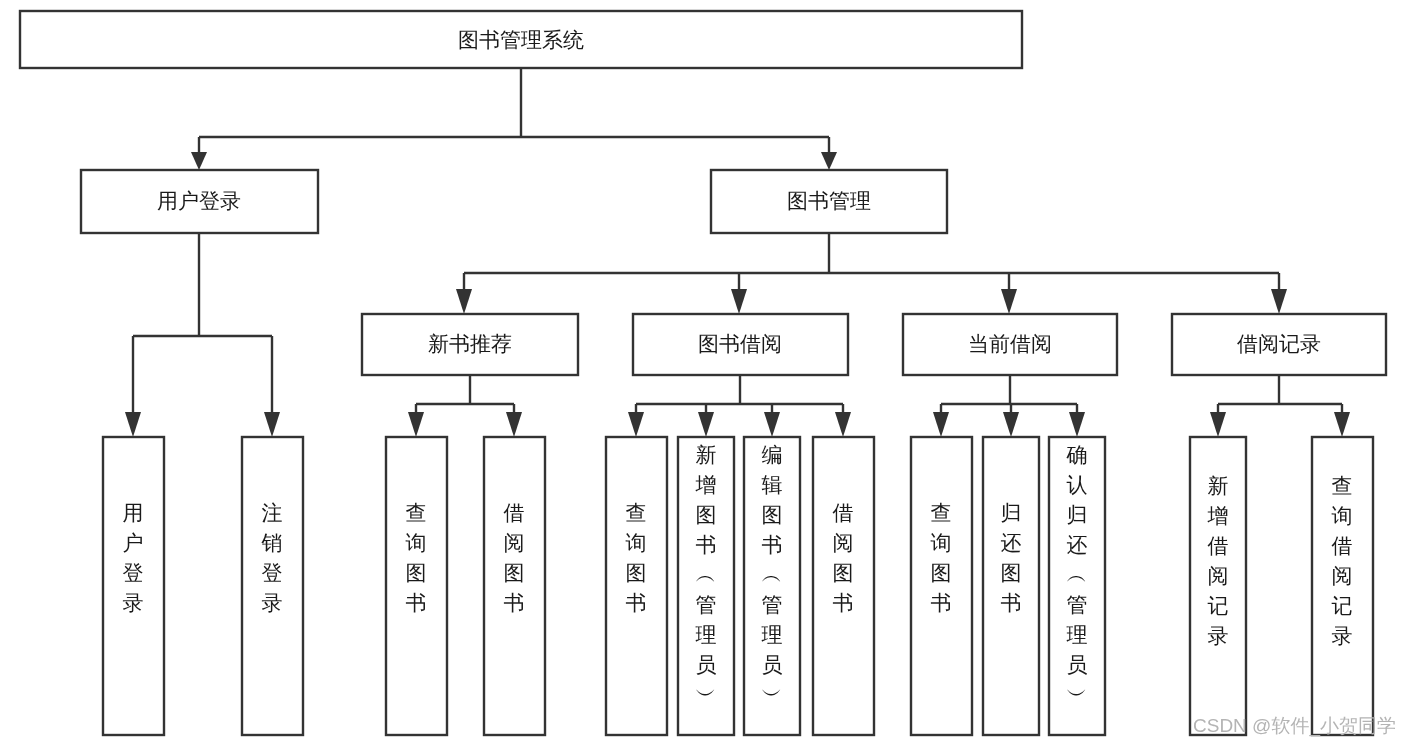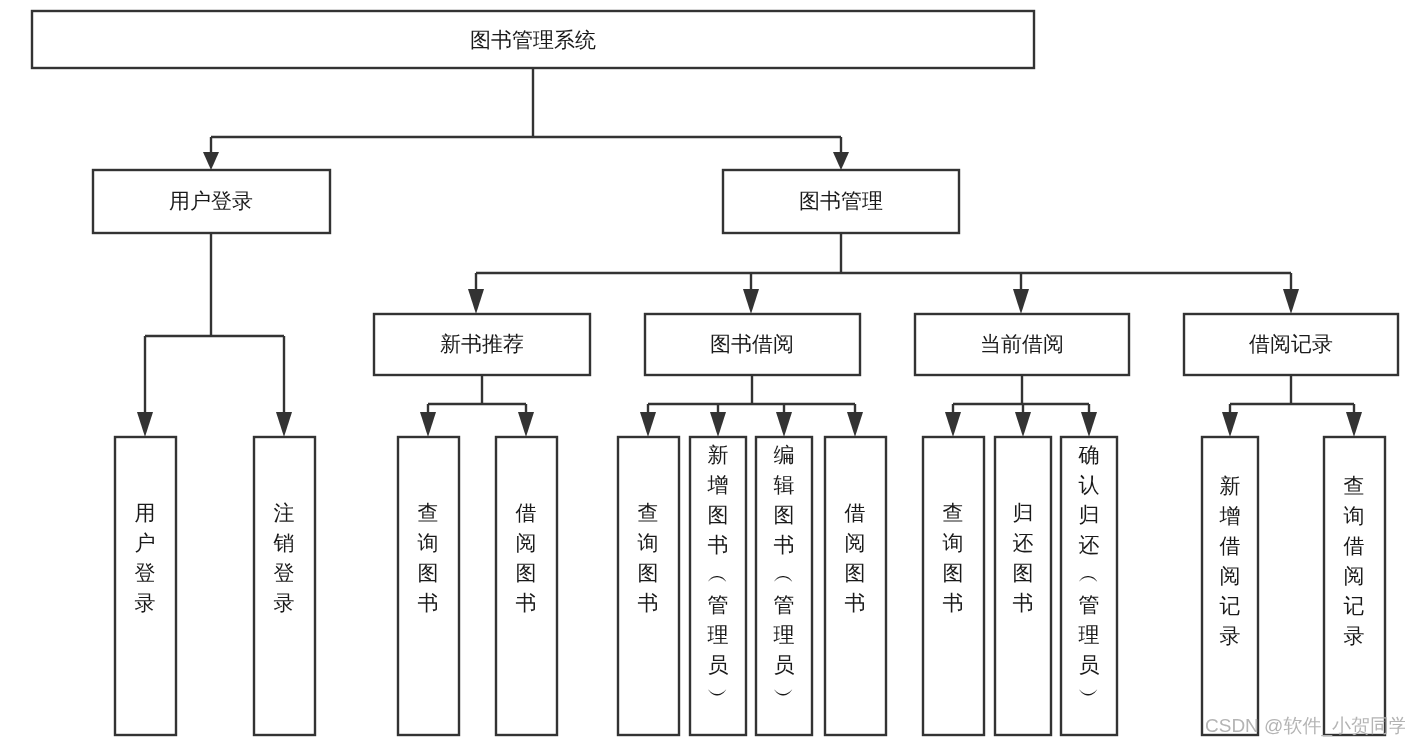--- a/index.html
+++ b/index.html
@@ -12,21 +12,20 @@
     width: 1405px;
     height: 747px;
     font-family: "Liberation Sans", "DejaVu Sans", sans-serif;
     overflow: hidden;
     position: relative;
   }
   #diagram-root {
     position: relative;
     width: 1283px;
     height: 747px;
-    margin-left: 12px;
   }
   svg#diagram-svg {
     position: absolute;
     left: 0;
     top: 0;
     width: 1405px;
     height: 747px;
     display: block;
   }
   .node-box {

